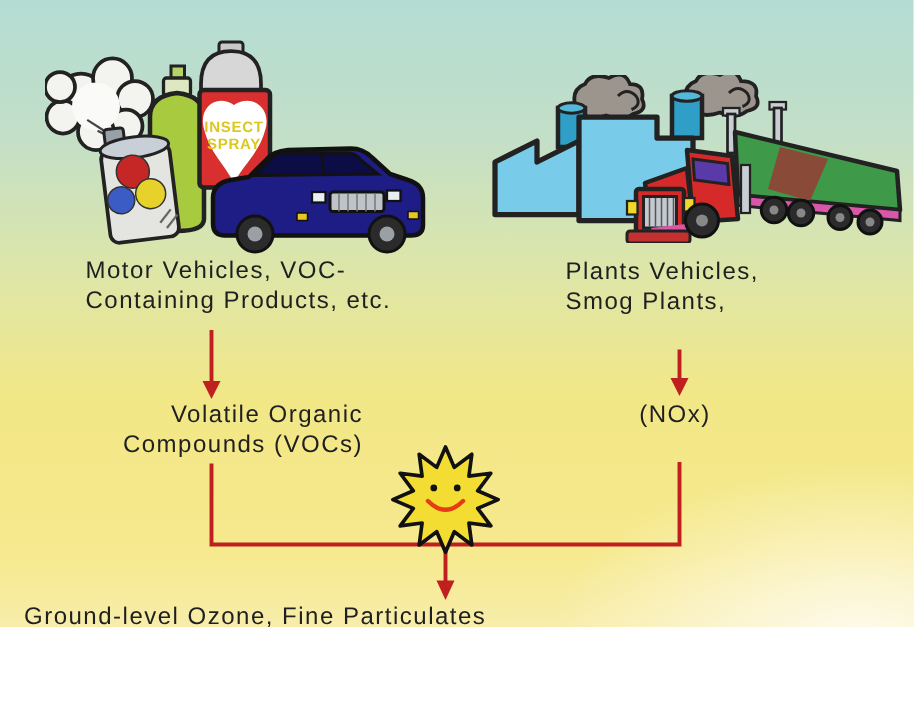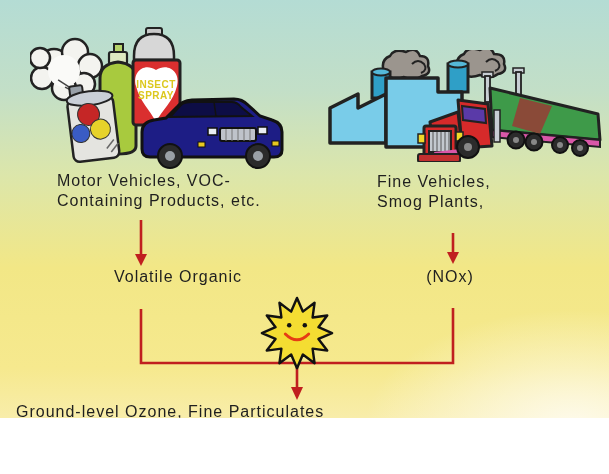--- a/index.html
+++ b/index.html
@@ -170,26 +170,27 @@
     <circle cx="50" cy="30" r="2.3" fill="#111"></circle>
     <path d="M30,39 Q42,51 54,39" fill="none" style="stroke:var(--smile-red,#e63c14)" stroke-width="3" stroke-linecap="round"></path>
   </svg>
 
   <div class="label ls">
     <div>Motor Vehicles, VOC-</div>
     <div>Containing Products, etc.</div>
   </div>
 
   <div class="label rs">
-    <div>Fine Vehicles,</div>
+    <div>Plants Vehicles,</div>
     <div>Smog Plants,</div>
   </div>
 
   <div class="label lp">
     <div>Volatile Organic</div>
+    <div>Compounds (VOCs)</div>
   </div>
 
   <div class="label rp">
     <div>(NOx)</div>
   </div>
 
   <div class="label result">Ground-level Ozone, Fine Particulates</div>
   <div class="label smog">( Smog )</div>
 
 </div>

